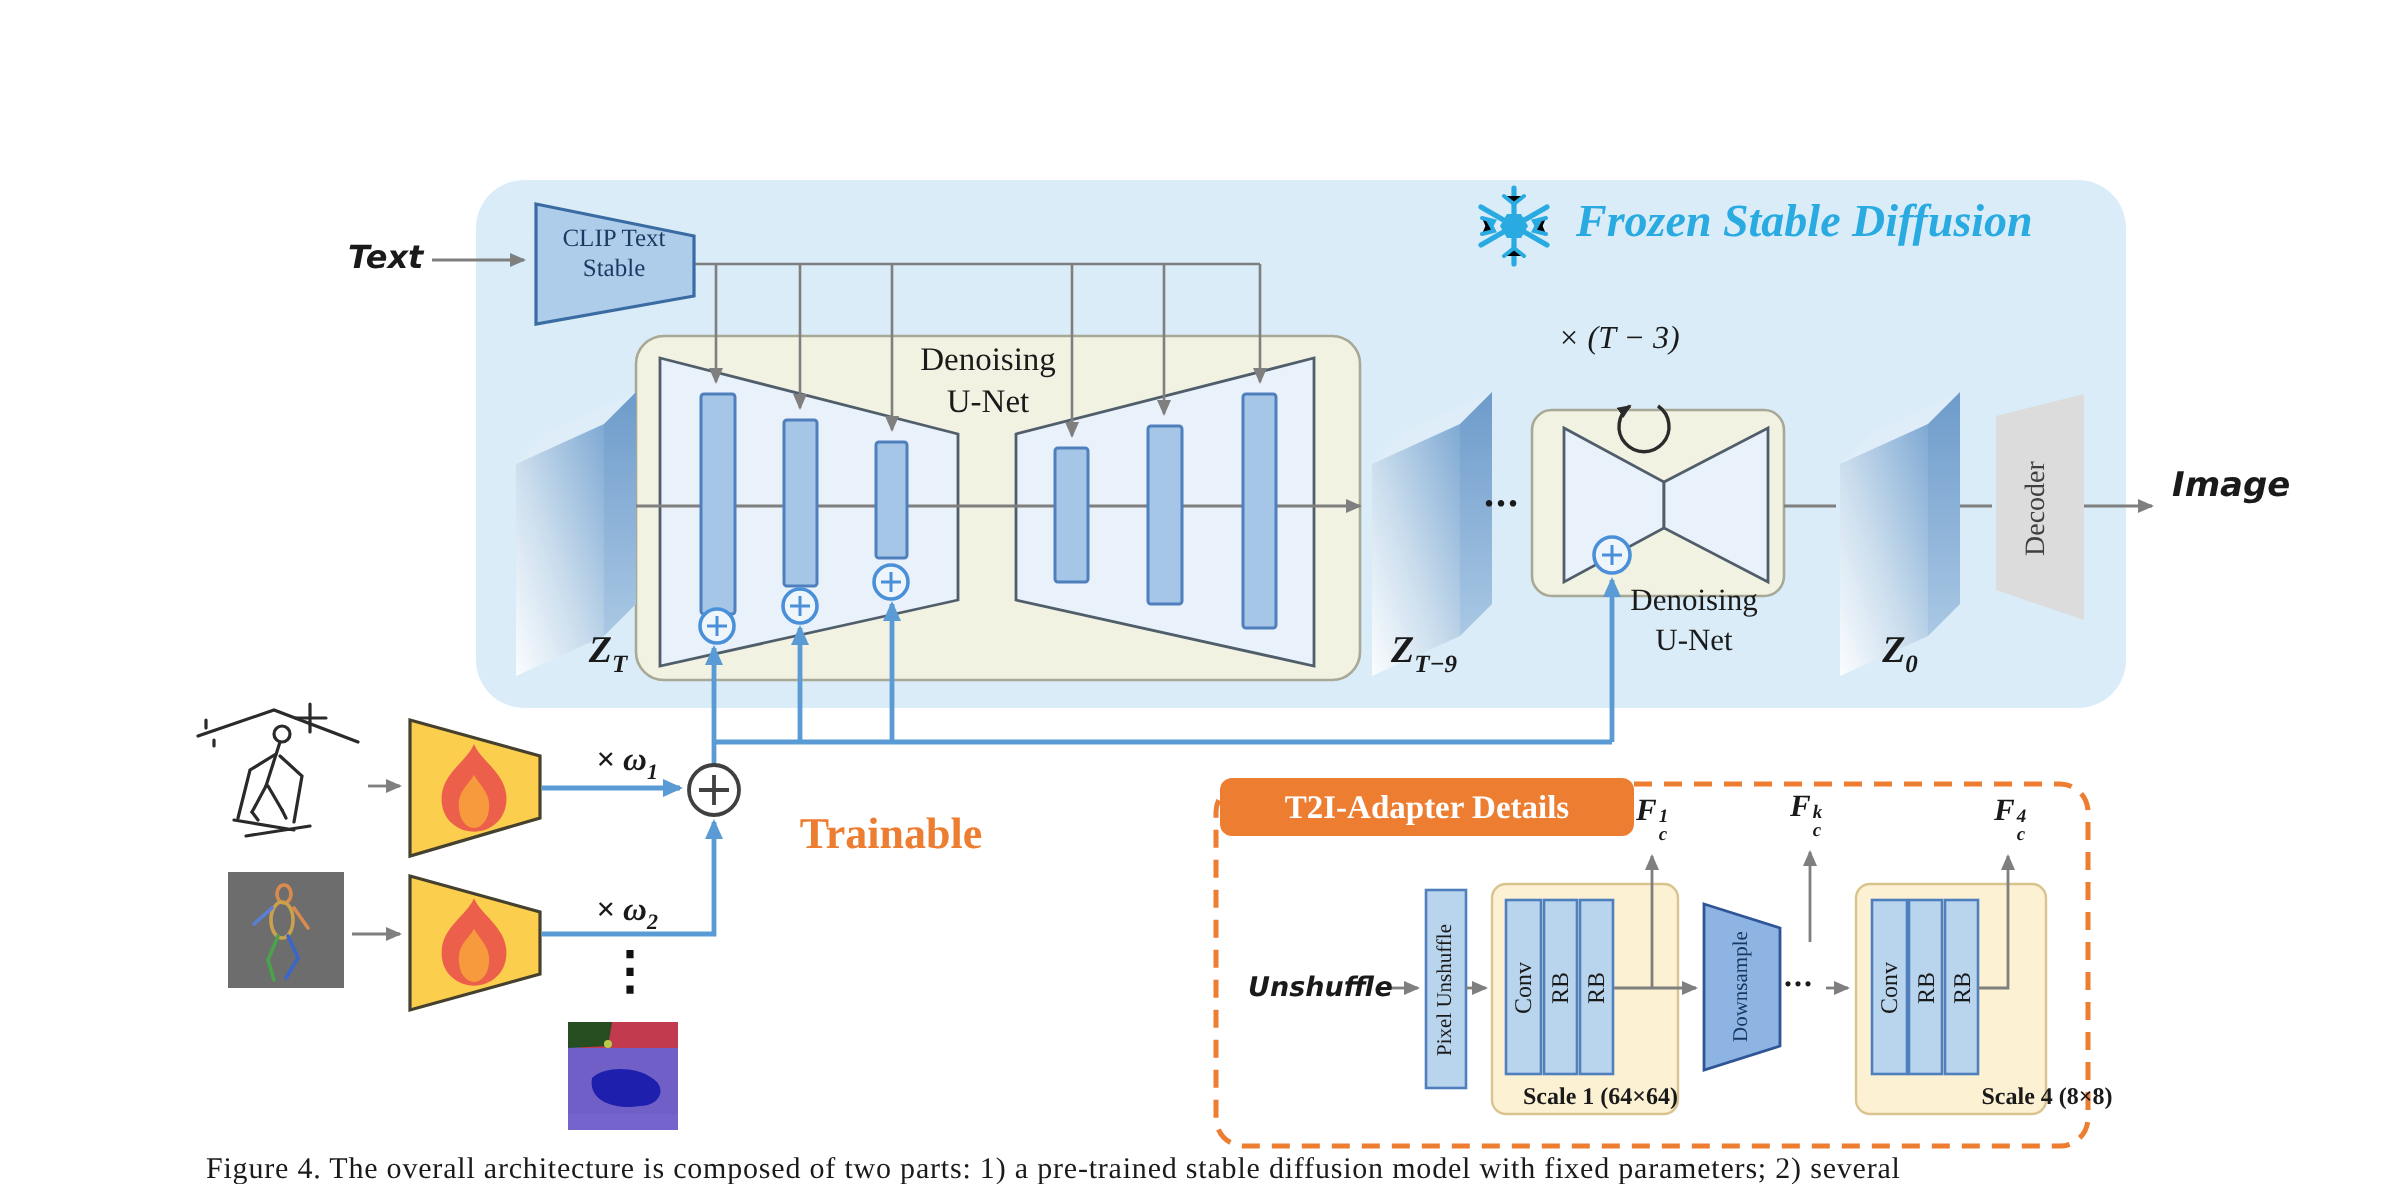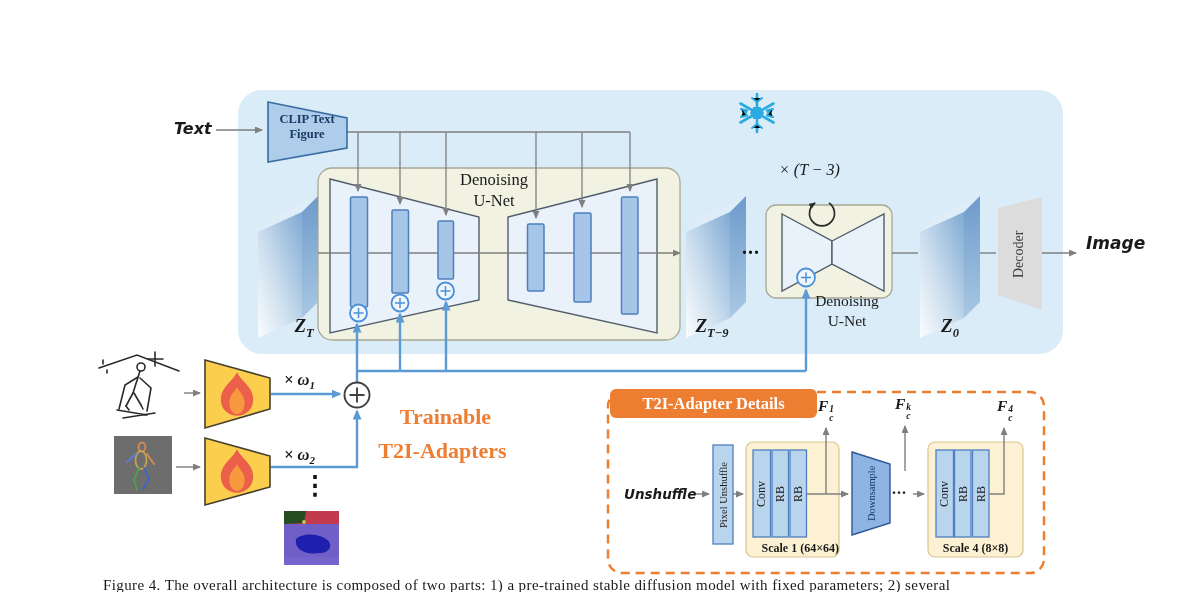--- a/index.html
+++ b/index.html
@@ -6,21 +6,21 @@
   .stage{position:relative;width:1192px;height:592px;background:#ffffff;overflow:hidden;
          font-family:"Liberation Sans",sans-serif;color:#1a1a1a;}
   .abs{position:absolute;}
   .serif{font-family:"Liberation Serif",serif;}
   .hand{font-family:"DejaVu Sans",sans-serif;font-style:italic;font-weight:600;}
   .ctr{text-align:center;}
   .vtext{writing-mode:vertical-rl;transform:rotate(180deg);display:flex;
          align-items:center;justify-content:center;font-family:"Liberation Serif",serif;}
   .zlabel{font-family:"Liberation Serif",serif;font-weight:bold;font-style:italic;font-size:19px;}
   .zlabel sub{font-size:12.5px;font-weight:600;}
-  .wlabel{font-family:"Liberation Serif",serif;font-style:italic;font-size:16.5px;font-weight:600;}
+  .wlabel{font-family:"Liberation Serif",serif;font-style:italic;font-size:16.5px;font-weight:600;margin-left:14px;}
   .wlabel sub{font-size:11px;}
   .flabel{font-family:"Liberation Serif",serif;font-style:italic;font-size:15.5px;font-weight:600;}
   .fstack{display:inline-flex;flex-direction:column;margin-left:1px;transform:translateY(1px);}
   .fstack span{font-size:9.5px;line-height:8.5px;font-style:italic;}
   .orange{color:#ed7d31;}
   .cyan{color:#29abe2;}
   svg{display:block;}
 </style>
 </head>
 <body>
@@ -250,25 +250,26 @@
       <rect x="6" y="0" width="49" height="13" fill="#c13a4e"></rect>
       <polygon points="0,0 22,0 20,12 0,13" fill="#254d1f"></polygon>
       <circle cx="20" cy="11" r="2" fill="#b9c94c"></circle>
       <path d="M12 28 C18 22 34 22 42 28 C50 33 46 42 36 42 C24 44 10 40 12 28 Z" fill="#1f1fae"></path>
       <rect x="0" y="46" width="55" height="8" fill="#7868cf" opacity="0.6"></rect>
     </svg>
   </div>
 
   <div class="abs hand" style="left:174px;top:119px;font-size:16px;text-align:center;">Text</div>
 
-  <div class="abs serif ctr" style="left:269px;top:112px;width:76px;font-size:12.5px;font-weight:bold;color:#1b3a63;line-height:14.5px;">
+  <div class="abs serif ctr" style="left:269px;top:112px;width:76px;font-size:12.5px;font-weight:normal;color:#1b3a63;line-height:14.5px;">
     <div>CLIP Text</div>
-    <div>Figure</div>
-  </div>
-
+    <div>Stable</div>
+  </div>
+
+  <div class="abs serif cyan" style="left:788px;top:98px;font-size:23px;font-weight:bold;font-style:italic;">Frozen Stable Diffusion</div>
 
   <div class="abs serif ctr" style="left:428px;top:169px;width:132px;font-size:16.5px;line-height:21px;color:#1a1a1a;">
     <div>Denoising</div>
     <div>U-Net</div>
   </div>
 
   <div class="abs serif" style="left:779px;top:161px;font-size:16px;font-style:italic;">× (T − 3)</div>
 
   <div class="abs zlabel ctr" style="left:282px;top:315px;width:44px;">
     <span>Z</span><sub>T</sub>
@@ -292,21 +293,20 @@
   <div class="abs hand" style="left:1086px;top:233px;font-size:17px;">Image</div>
 
   <div class="abs wlabel" style="left:284px;top:370px;">
     <span>× ω</span><sub>1</sub>
   </div>
   <div class="abs wlabel" style="left:284px;top:445px;">
     <span>× ω</span><sub>2</sub>
   </div>
 
   <div class="abs serif orange ctr" style="left:358px;top:404px;width:175px;font-size:22px;font-weight:bold;">Trainable</div>
-  <div class="abs serif orange ctr" style="left:350px;top:438px;width:185px;font-size:22px;font-weight:bold;">T2I-Adapters</div>
 
   <div class="abs" style="left:302px;top:472px;font-size:26px;font-weight:bold;color:#111;line-height:26px;">⋮</div>
 
   <div class="abs serif ctr" style="left:610px;top:389px;width:207px;height:29px;line-height:29px;font-size:16.5px;font-weight:bold;color:#ffffff;">T2I-Adapter Details</div>
 
   <div class="abs hand" style="left:624px;top:486px;font-size:13.5px;">Unshuffle</div>
 
   <div class="abs vtext" style="left:712px;top:446px;width:22px;height:97px;font-size:10.5px;">Pixel Unshuffle</div>
 
   <div class="abs vtext" style="left:753px;top:450px;width:17.5px;height:87px;font-size:12px;">Conv</div>
@@ -314,21 +314,21 @@
   <div class="abs vtext" style="left:790px;top:450px;width:16.5px;height:87px;font-size:12px;">RB</div>
   <div class="abs serif ctr" style="left:746px;top:541px;width:93px;font-size:12px;font-weight:bold;text-align:right;">Scale 1 (64×64)</div>
 
   <div class="abs vtext" style="left:860px;top:452px;width:22px;height:83px;font-size:10.5px;color:#17375e;">Downsample</div>
 
   <div class="abs serif" style="left:892px;top:480px;font-size:16px;font-weight:bold;letter-spacing:1px;">...</div>
 
   <div class="abs vtext" style="left:936px;top:450px;width:17.5px;height:87px;font-size:12px;">Conv</div>
   <div class="abs vtext" style="left:954.5px;top:450px;width:16.5px;height:87px;font-size:12px;">RB</div>
   <div class="abs vtext" style="left:972.5px;top:450px;width:16.5px;height:87px;font-size:12px;">RB</div>
-  <div class="abs serif ctr" style="left:928px;top:541px;width:95px;font-size:12px;font-weight:bold;">Scale 4 (8×8)</div>
+  <div class="abs serif ctr" style="left:928px;top:541px;width:95px;font-size:12px;font-weight:bold;padding-left:48px;">Scale 4 (8×8)</div>
 
   <div class="abs flabel" style="left:818px;top:397px;">
     <span>F</span><span class="fstack">
         <span>1</span>
         <span>c</span>
       </span>
   </div>
   <div class="abs flabel" style="left:895px;top:395px;">
     <span>F</span><span class="fstack">
         <span>k</span>

